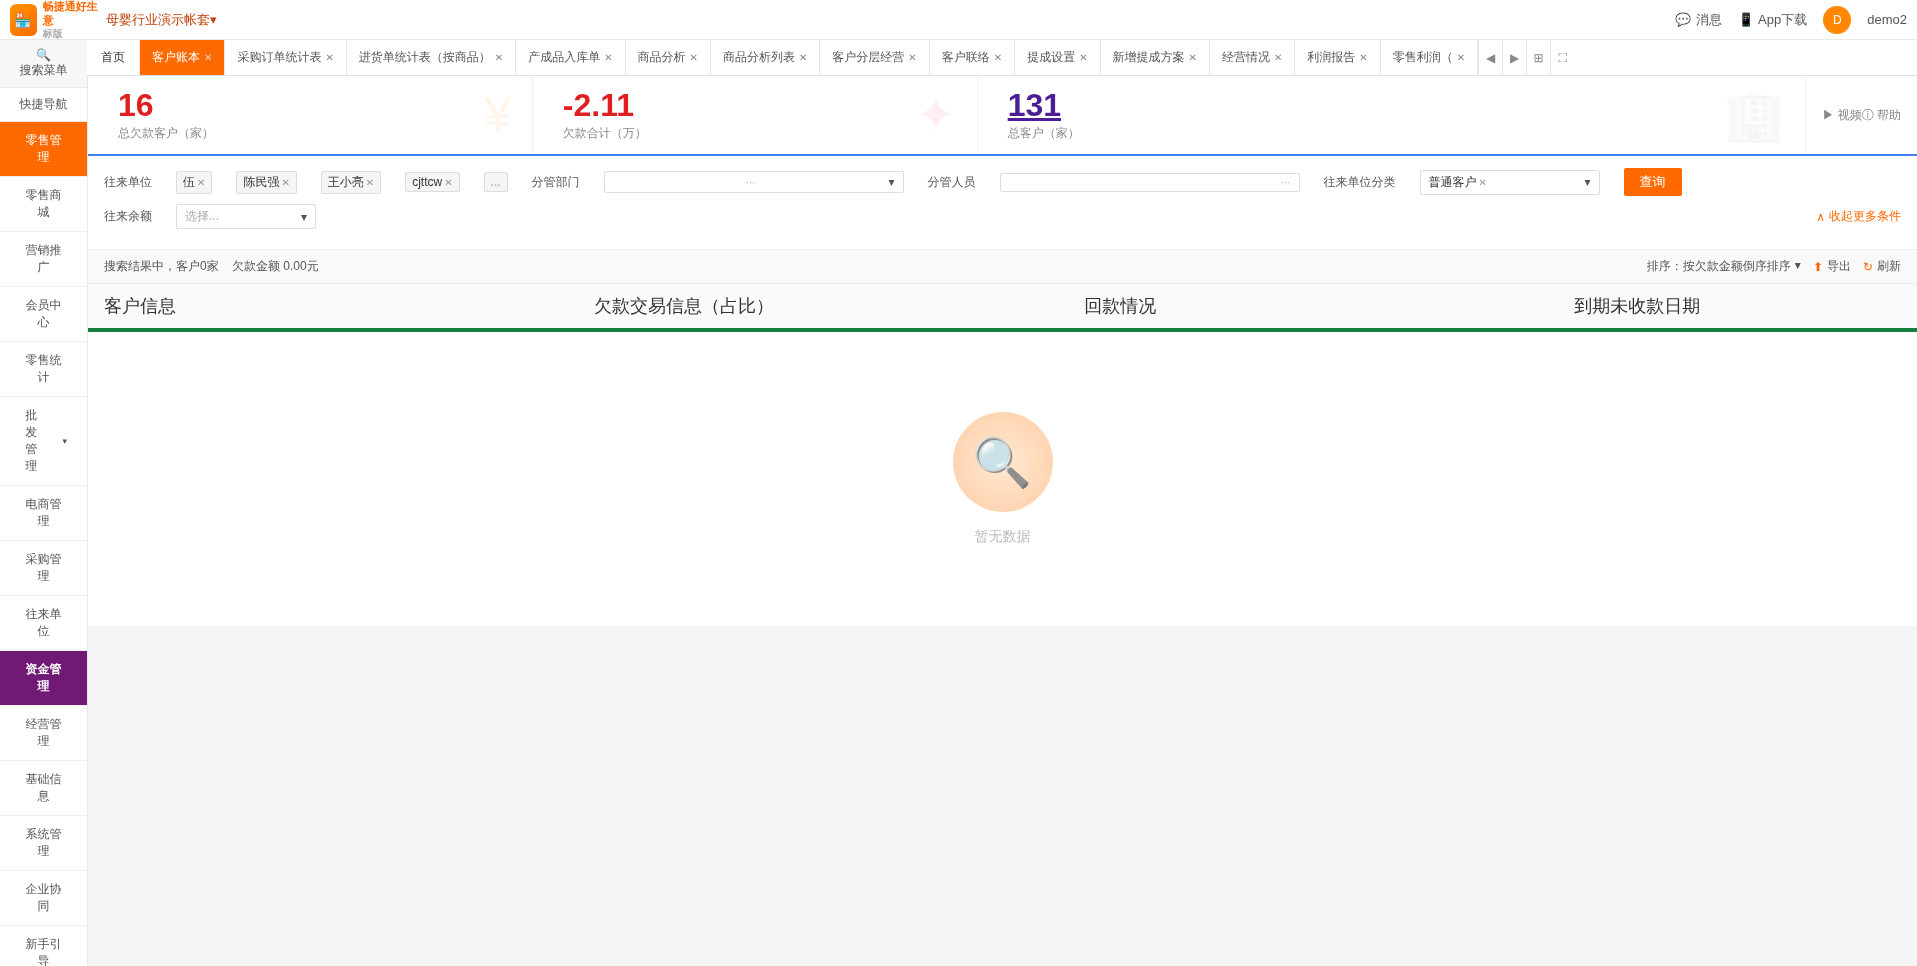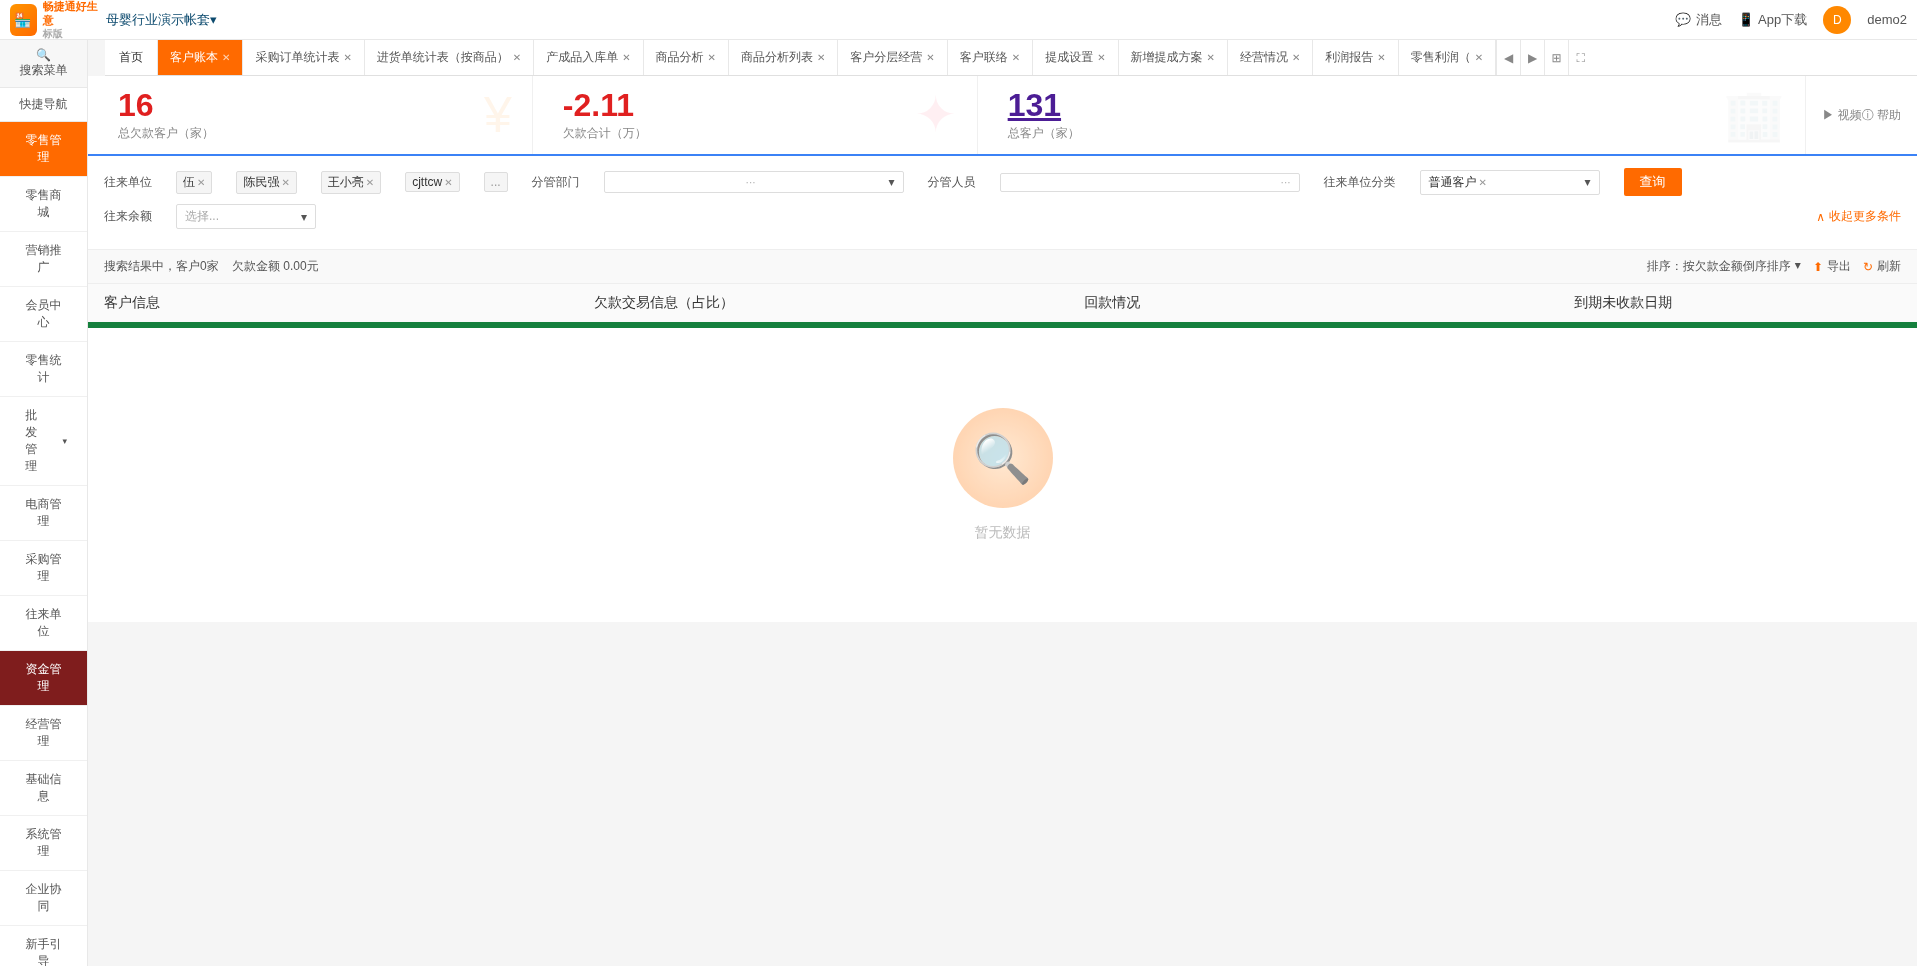--- a/index.html
+++ b/index.html
@@ -28,21 +28,21 @@
       width: 32px; height: 32px;
       background: linear-gradient(135deg, #ff9500, #ff6a00);
       border-radius: 6px;
       display: flex; align-items: center; justify-content: center;
       color: white; font-size: 14px;
     }
     .logo-text { font-size: 11px; line-height: 1.3; }
     .top-bar .selector {
       margin-left: 8px;
       display: flex; align-items: center; gap: 0;
-      font-size: 13px; color: #0c4a6e;
+      font-size: 13px; color: #c2410c;
       cursor: pointer;
     }
     .top-bar-right {
       margin-left: auto;
       display: flex; align-items: center; gap: 16px;
       font-size: 13px; color: #555;
     }
     .top-bar-right .msg, .top-bar-right .app {
       display: flex; align-items: center; gap: 4px; cursor: pointer;
     }
@@ -54,21 +54,21 @@
     }
 
     
     .tab-bar {
       height: 36px;
       background: #fff;
       display: flex;
       align-items: center;
       border-bottom: 1px solid #e0e0e0;
       position: fixed;
-      top: 40px; left: 105px; right: 0;
+      top: 40px; left: 87px; right: 0;
       z-index: 99;
       overflow: hidden;
     }
     .tab-item {
       height: 36px;
       padding: 0 12px;
       display: flex; align-items: center; gap: 4px;
       font-size: 12px;
       cursor: pointer;
       border-right: 1px solid #e8e8e8;
@@ -258,23 +258,23 @@
     .action-icon { color: #ff6a00; }
 
     
     .data-table {
       width: 100%;
       background: white;
     }
     .table-header {
       display: flex;
       background: #fafafa;
-      border-bottom: 6px solid #15803d;
+      border-bottom: 4px solid #15803d;
       padding: 10px 16px;
-      font-size: 14px; font-weight: 500; color: #333;
+      font-size: 18px; font-weight: 500; color: #333;
     }
     .table-header .col-info { flex: 3; }
     .table-header .col-debt { flex: 3; }
     .table-header .col-repay { flex: 3; }
     .table-header .col-date { flex: 2; }
 
     
     .empty-state {
       display: flex; flex-direction: column;
       align-items: center; justify-content: center;
@@ -350,21 +350,21 @@
   </div>
   <div class="sidebar-item">
     <span>电商管理</span>
   </div>
   <div class="sidebar-item">
     <span>采购管理</span>
   </div>
   <div class="sidebar-item">
     <span>往来单位</span>
   </div>
-  <div class="sidebar-item" style="background:#7f1d1d;color:white;">
+  <div class="sidebar-item" style="background:#701a75;color:white;font-weight:bold;">
     <span>资金管理</span>
   </div>
   <div class="sidebar-item">
     <span>经营管理</span>
   </div>
   <div class="sidebar-item">
     <span>基础信息</span>
   </div>
   <div class="sidebar-item">
     <span>系统管理</span>

